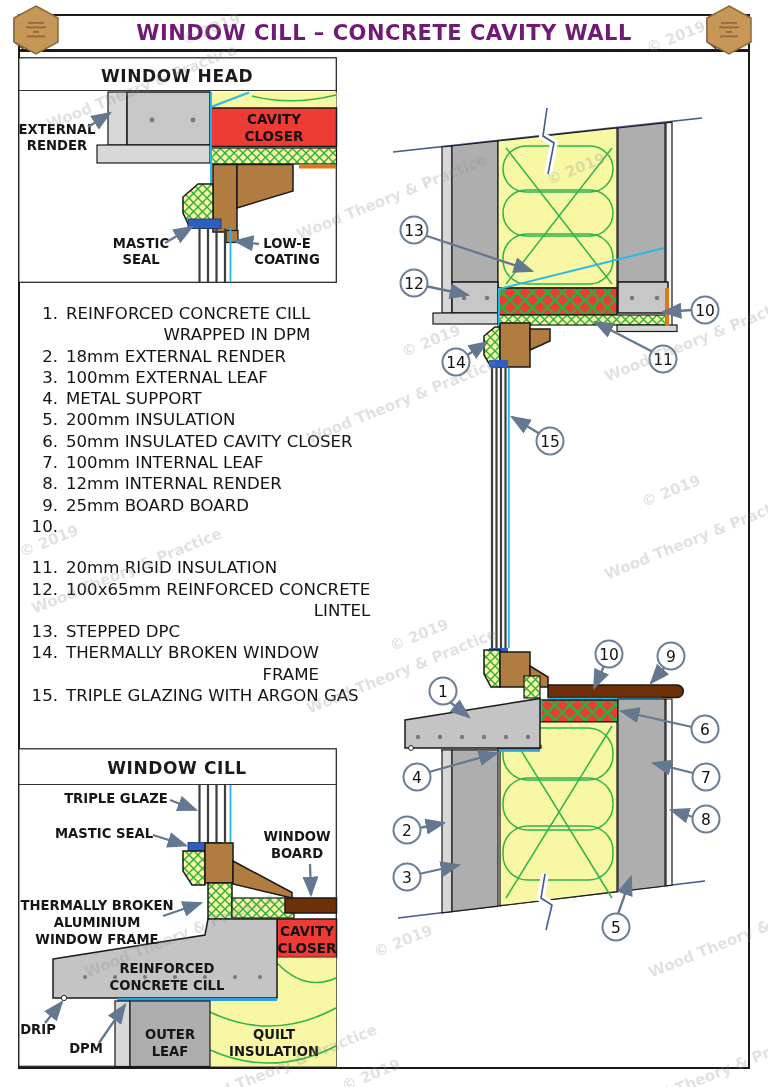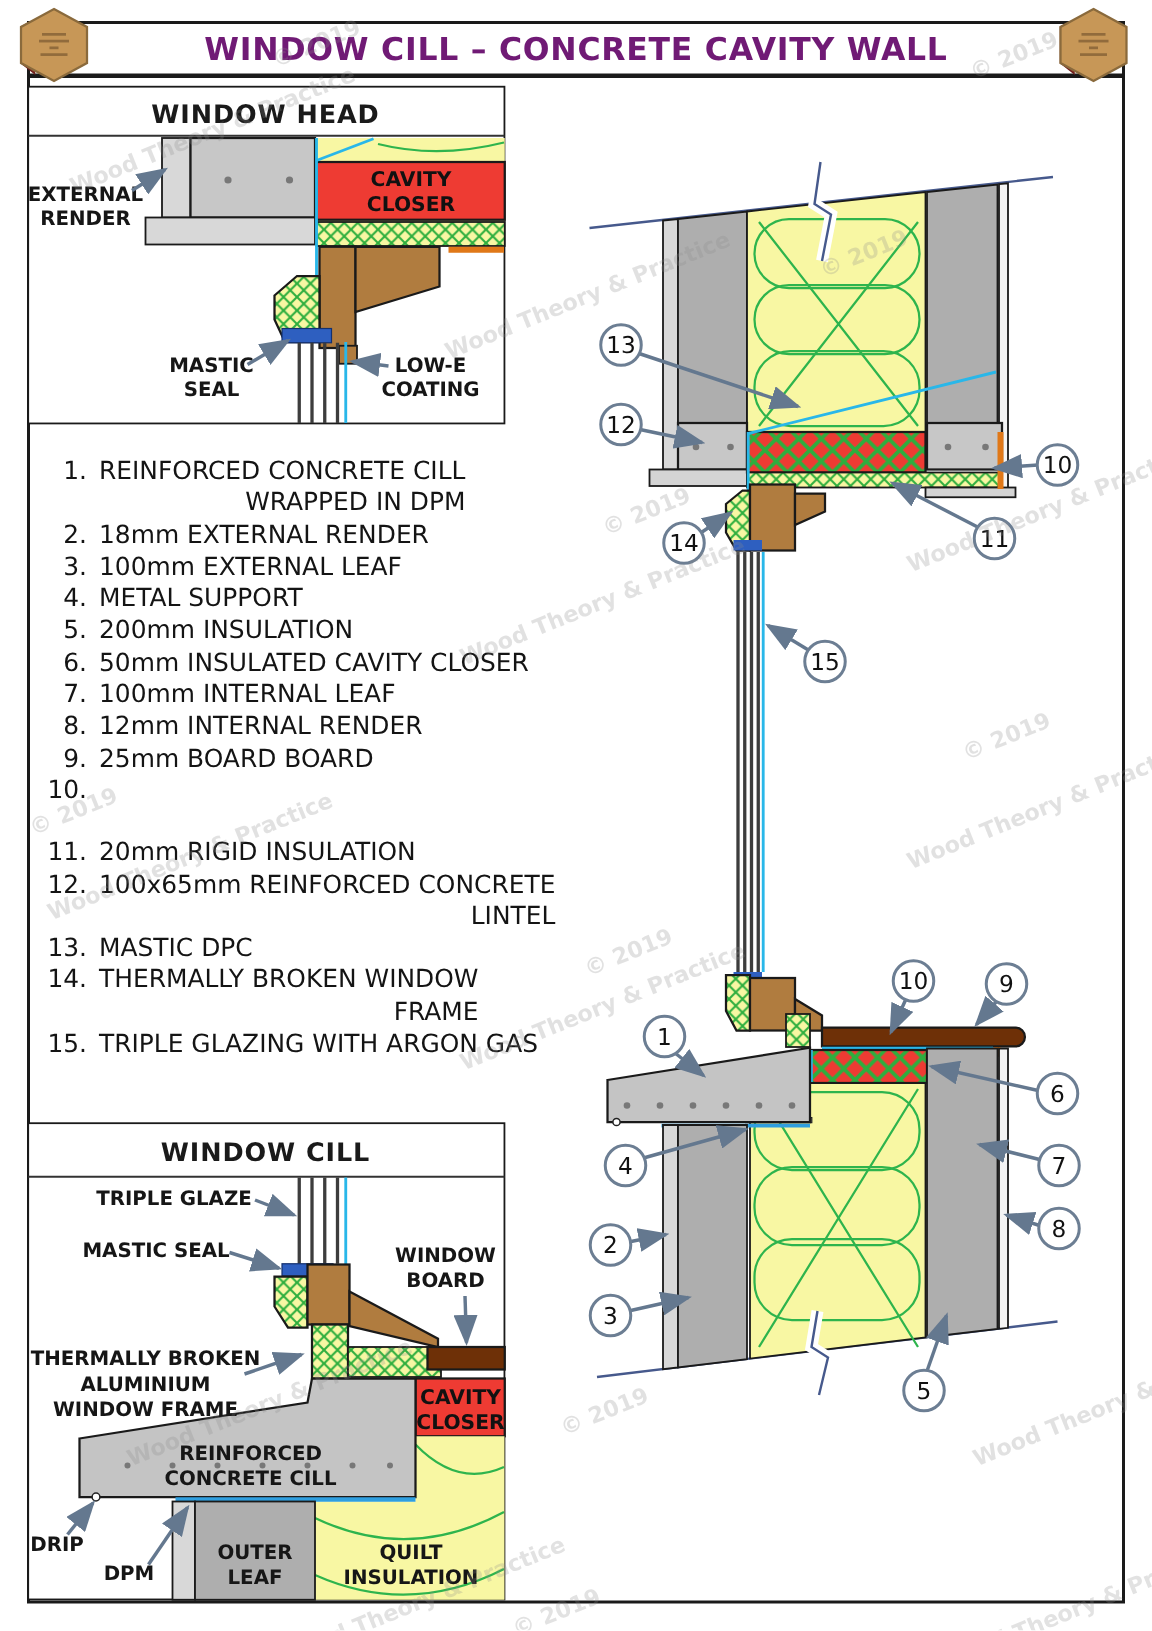--- a/index.html
+++ b/index.html
@@ -172,21 +172,21 @@
     <div class="lg-item gap">
         <span class="lg-num">11.</span>
         <span class="lg-txt"><span>20mm RIGID INSULATION</span></span>
       </div>
     <div class="lg-item">
         <span class="lg-num">12.</span>
         <span class="lg-txt"><span>100x65mm REINFORCED CONCRETE</span><span class="lg-l2">LINTEL</span></span>
       </div>
     <div class="lg-item">
         <span class="lg-num">13.</span>
-        <span class="lg-txt"><span>MASTIC DPC</span></span>
+        <span class="lg-txt"><span>STEPPED DPC</span></span>
       </div>
     <div class="lg-item">
         <span class="lg-num">14.</span>
         <span class="lg-txt"><span>THERMALLY BROKEN WINDOW</span><span class="lg-l2">FRAME</span></span>
       </div>
     <div class="lg-item">
         <span class="lg-num">15.</span>
         <span class="lg-txt"><span>TRIPLE GLAZING WITH ARGON GAS</span></span>
       </div>
   </div>

